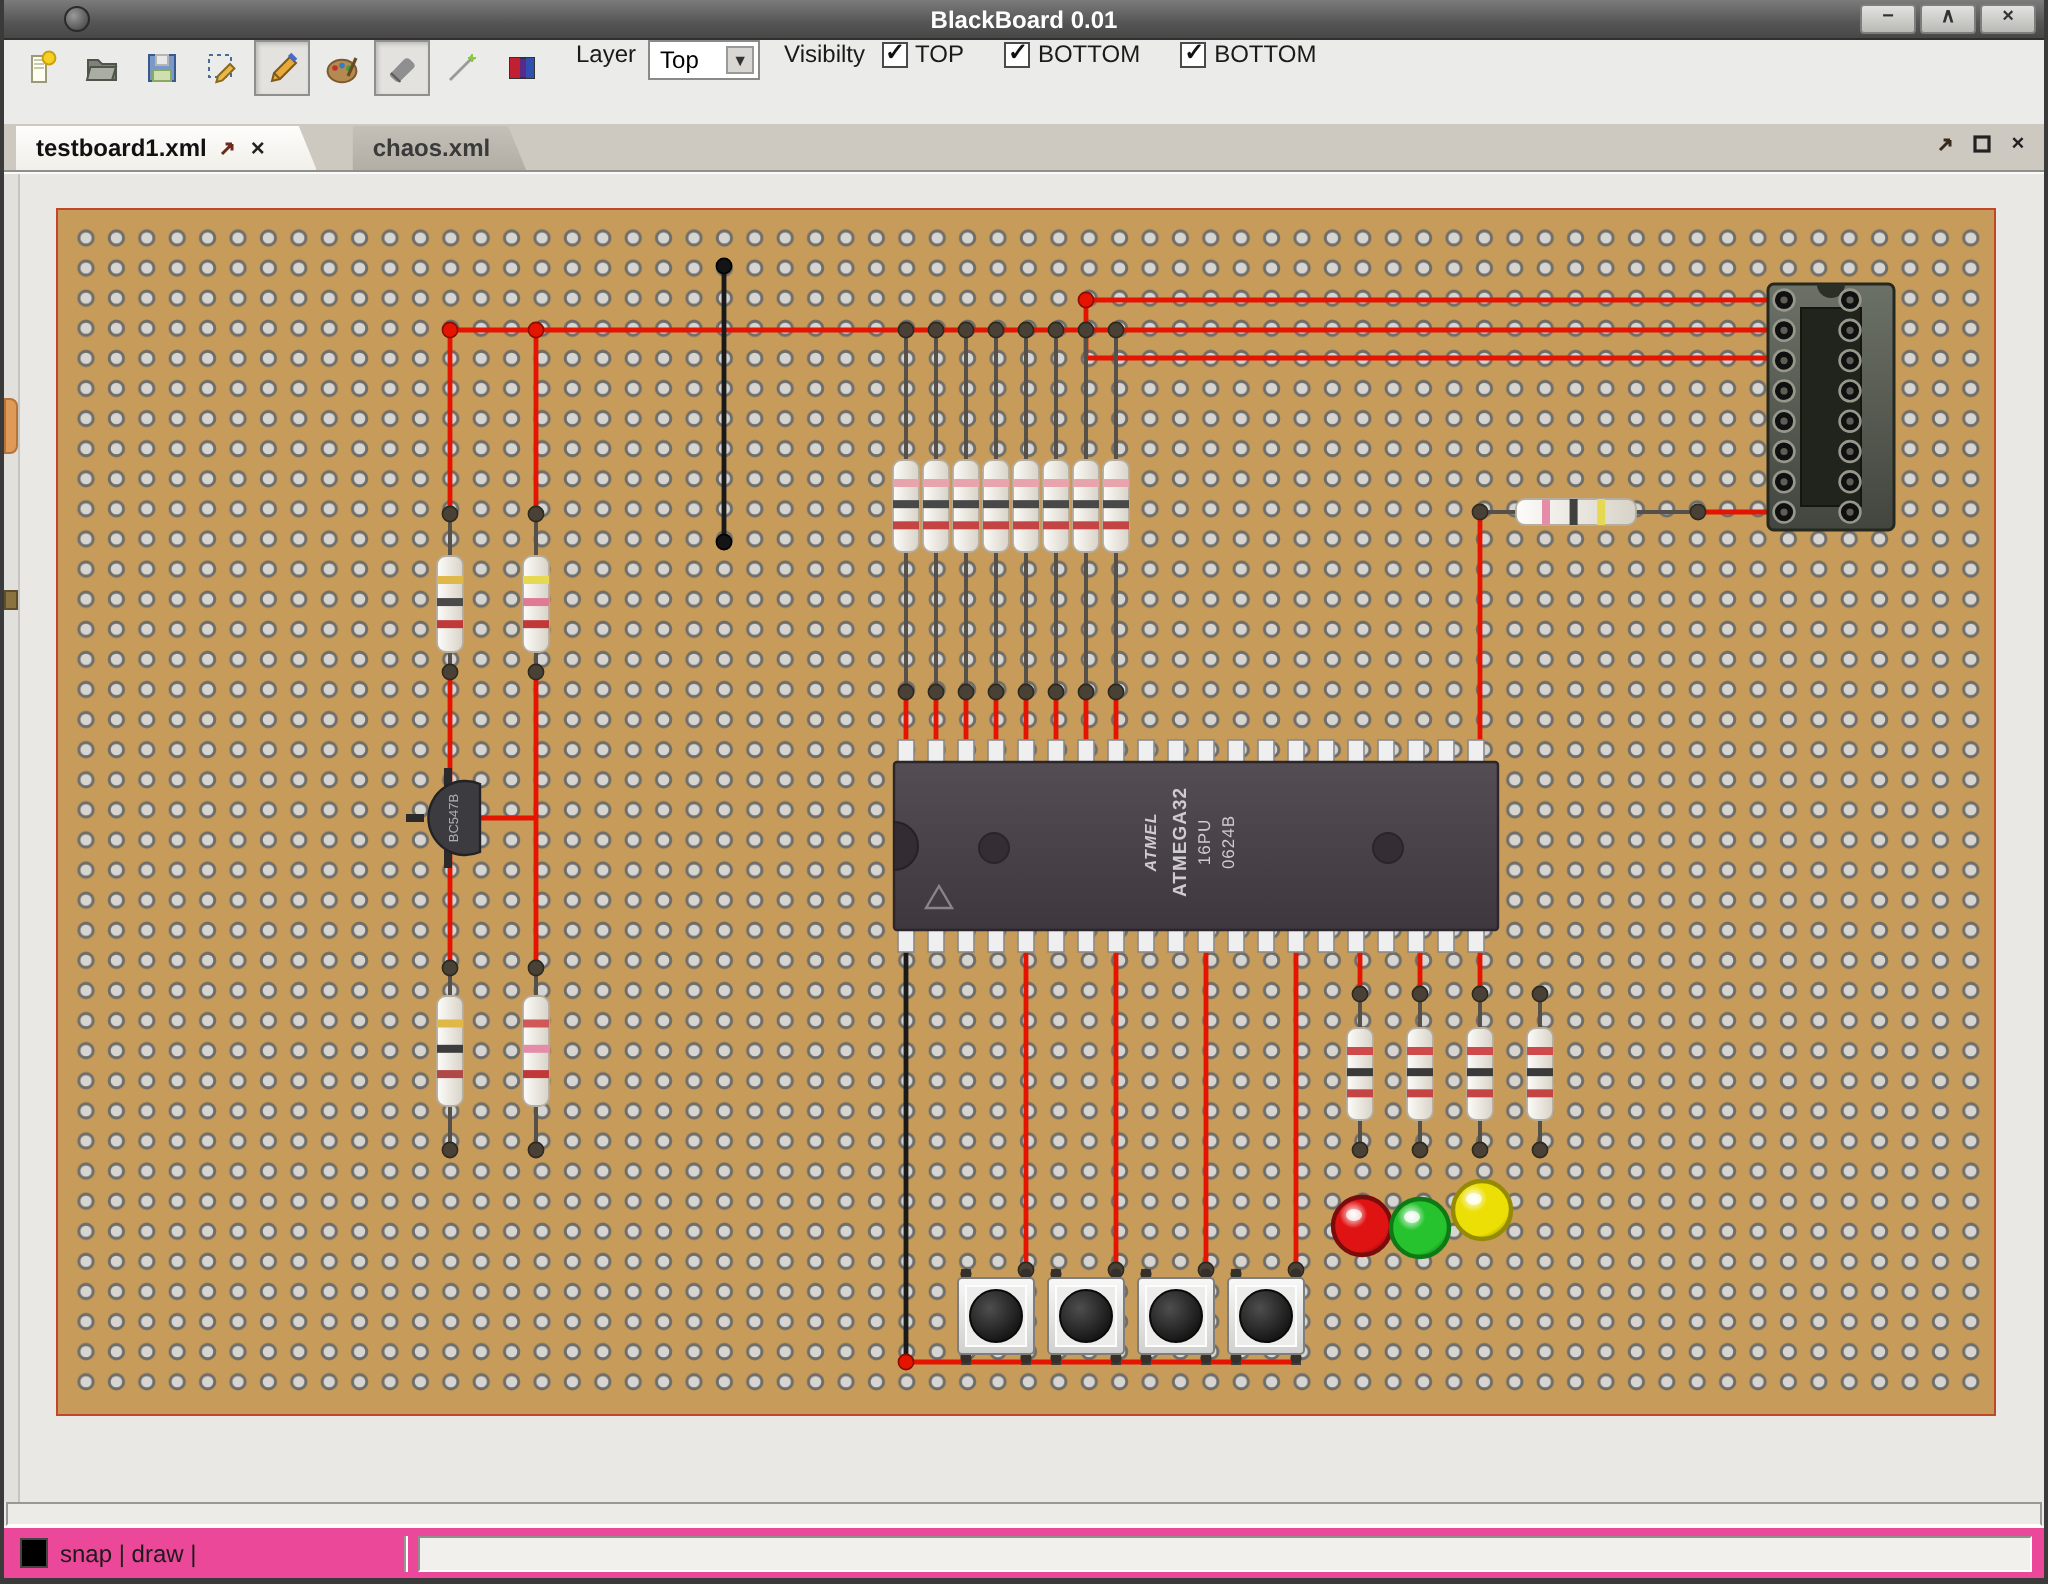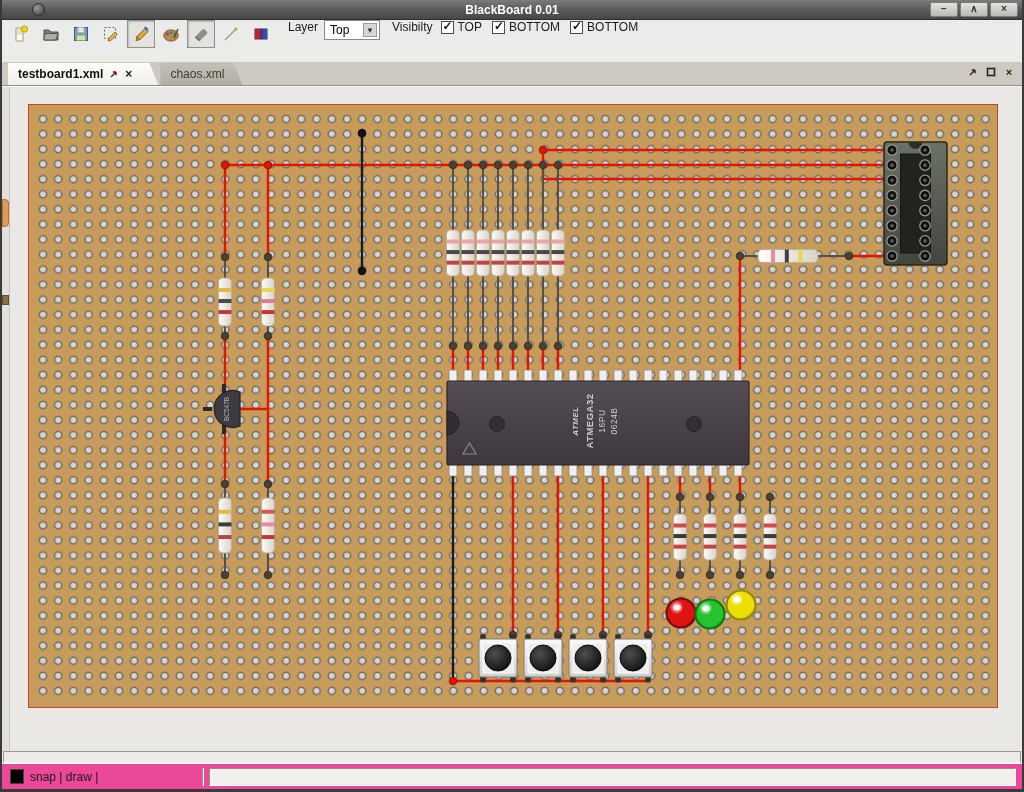--- a/index.html
+++ b/index.html
@@ -20,28 +20,28 @@
   .menuitem{padding:4px 10px;font-size:12px;color:#1a1a1a;}
   .menuitem u{text-decoration:underline;}
   
   .toolbar{height:42px;flex:0 0 42px;background:#ebebe9;border-bottom:1px solid #c2c2bе;display:flex;align-items:flex-start;padding-left:4px;}
   .tbtn{width:28px;height:28px;display:flex;align-items:center;justify-content:center;margin:0 1px;border:1px solid transparent;}
   .tbtn.pressed{border:1px solid #8f8f8c;background:#e3e2df;box-shadow:inset 1px 1px 2px rgba(0,0,0,.18);}
   .tb-label{font-size:12px;color:#1a1a1a;margin:0 6px 0 12px;}
   .layer-select{width:56px;height:20px;background:#fff;border:1px solid #8a8a88;display:flex;align-items:center;font-size:12px;padding-left:5px;position:relative;}
   .layer-select .arrow{position:absolute;right:2px;top:2px;bottom:2px;width:14px;background:#d8d7d4;border:1px solid #9a9a98;
     font-size:8px;display:flex;align-items:center;justify-content:center;color:#333;}
-  .cbgroup{display:flex;align-items:center;margin-left:10px;}
+  .cbgroup{display:flex;align-items:center;margin-left:20px;}
   .checkbox{width:13px;height:13px;background:#fff;border:1px solid #4a4a4a;position:relative;margin-right:4px;}
   .checkbox.checked:after{content:"✓";position:absolute;left:1px;top:-3px;font-size:12px;font-weight:bold;color:#111;}
   .cblabel{font-size:12px;color:#1a1a1a;}
   
-  .tabbar{height:24px;flex:0 0 24px;background:#cdc9c1;display:flex;align-items:flex-end;padding-left:6px;border-bottom:1px solid #8f8f8c;position:relative;}
+  .tabbar{height:24px;flex:0 0 24px;background:#cdc9c1;display:flex;align-items:flex-end;padding-left:6px;border-bottom:1px solid #8f8f8c;position:relative;gap:16px;}
   .tab{height:22px;display:flex;align-items:center;padding:0 8px 0 10px;font-size:12px;position:relative;
-    clip-path:polygon(0 0,calc(100% - 9px) 0,100% 100%,0 100%);}
+    clip-path:polygon(0 0,calc(100% - 9px) 0,100% 100%,0 100%);font-weight:bold;}
   .tab.active{background:linear-gradient(#fdfdfb,#f1efe9);font-weight:bold;color:#111;z-index:2;padding-right:26px;}
   .tab.inactive{background:linear-gradient(#c4c0b8,#b2aea6);color:#3a3a3a;margin-left:2px;padding-right:18px;}
   .tab .ticon{margin-left:6px;display:inline-flex;}
   .tabctrls{position:absolute;right:6px;top:3px;display:flex;gap:4px;align-items:center;}
   .tabctrl{width:14px;height:14px;display:flex;align-items:center;justify-content:center;font-size:11px;color:#222;}
   
   .canvas{flex:1 1 auto;background:#e9e8e5;border-top:1px solid #fbfbf9;position:relative;overflow:hidden;}
   .leftstrip{position:absolute;left:0;top:0;bottom:0;width:8px;background:#e2e0dc;border-right:1px solid #c6c4c0;}
   .strip-handle1{position:absolute;left:0;top:112px;width:7px;height:28px;background:#e09a58;border-radius:0 4px 4px 0;border:1px solid #b5743a;}
   .strip-handle2{position:absolute;left:0;top:208px;width:7px;height:10px;background:#8a7340;border:1px solid #5e4d28;}

